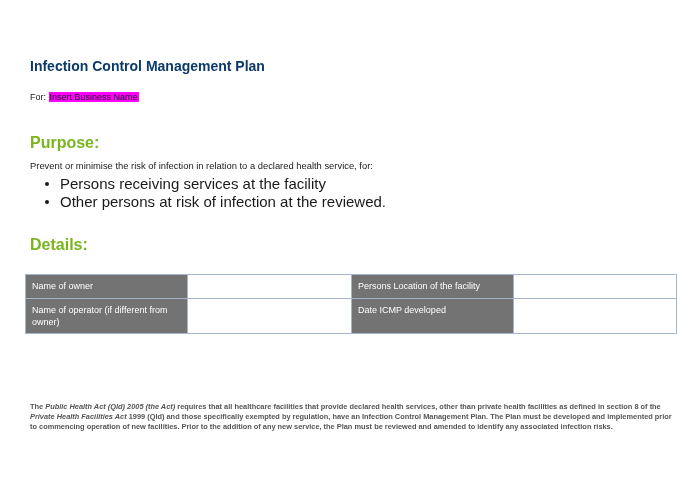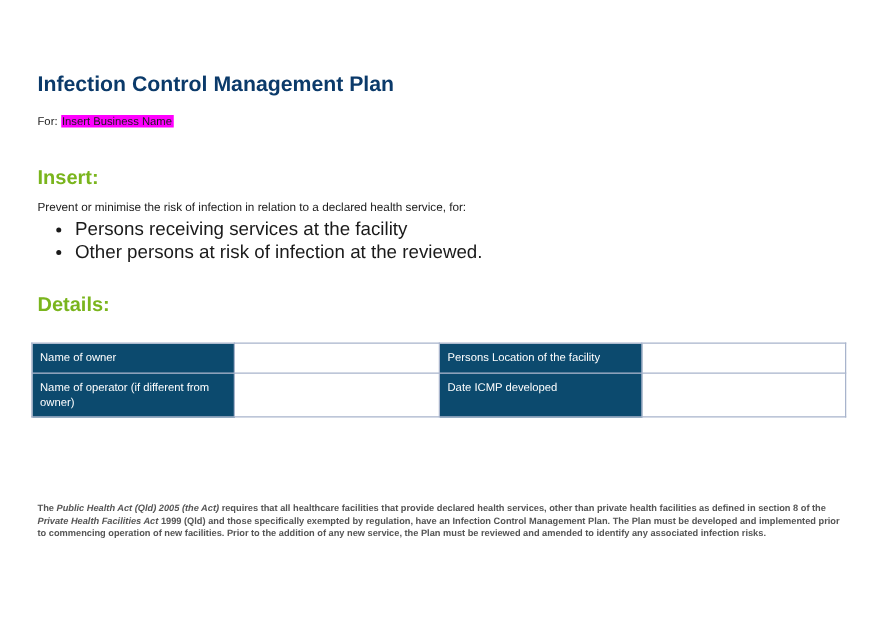--- a/index.html
+++ b/index.html
@@ -2,21 +2,21 @@
 <html><head>
   <meta charset="utf-8">
   <style>
     html, body { margin: 0; padding: 0; }
     body {
       width: 700px; height: 495px; background: #ffffff; position: relative; overflow: hidden;
       font-family: "Liberation Sans", sans-serif; color: #1a1a1a;
     }
     .title {
       position: absolute; left: 30px; top: 58px; margin: 0;
-      font-size: 17px; font-weight: bold; color: #0b3a6a; letter-spacing: 0px;
+      font-size: 14px; font-weight: bold; color: #0b3a6a; letter-spacing: 0px;
     }
     .for-line {
       position: absolute; left: 30px; top: 92px; font-size: 9px; color: #1a1a1a;
     }
     .highlight { background: #ff00ff; color: #1a1a1a; padding: 0 1px; margin-top: 48px; }
     .h2 {
       position: absolute; left: 30px; margin: 0;
       font-size: 16px; font-weight: bold; color: #7ab51d;
     }
     .h2.purpose { top: 134px; }
@@ -32,41 +32,41 @@
     .bullets li .dot {
       position: absolute; left: 15px; top: 4px; width: 4px; height: 4px; border-radius: 50%; background: #1a1a1a;
     }
     table.details {
       position: absolute; left: 25px; top: 274px; width: 651px;
       border-collapse: collapse; table-layout: fixed; font-size: 9px;
     }
     table.details td {
       border: 1px solid #a8b4cc; vertical-align: top; padding: 5px 6px 4px 6px; line-height: 12px;
     }
-    table.details td.label { background: #0c4a6e; color: #ffffff; }
+    table.details td.label { background: #737373; color: #ffffff; }
     table.details td.value { background: #ffffff; }
     table.details tr.r1 td { height: 14px; }
     table.details tr.r2 td { height: 25px; margin-top: 32px; }
     .footnote {
       position: absolute; left: 30px; top: 402px; width: 650px;
       font-size: 7.4px; font-weight: bold; color: #555555; line-height: 10px;
     }
     .footnote i { }
   </style>
 </head>
 <body>
 
 <h1 class="title">Infection Control Management Plan</h1>
 
 <div class="for-line">
   <span>For:</span>
   <span class="highlight">Insert Business Name</span>
 </div>
 
-<h2 class="h2 purpose">Insert:</h2>
+<h2 class="h2 purpose">Purpose:</h2>
 <div class="intro">Prevent or minimise the risk of infection in relation to a declared health service, for:</div>
 <ul class="bullets">
   <li><span class="dot"></span><span>Persons receiving services at the facility</span></li>
   <li><span class="dot"></span><span>Other persons at risk of infection at the reviewed.</span></li>
 </ul>
 
 <h2 class="h2 details">Details:</h2>
 <table class="details">
   <colgroup>
     <col style="width:162px">

